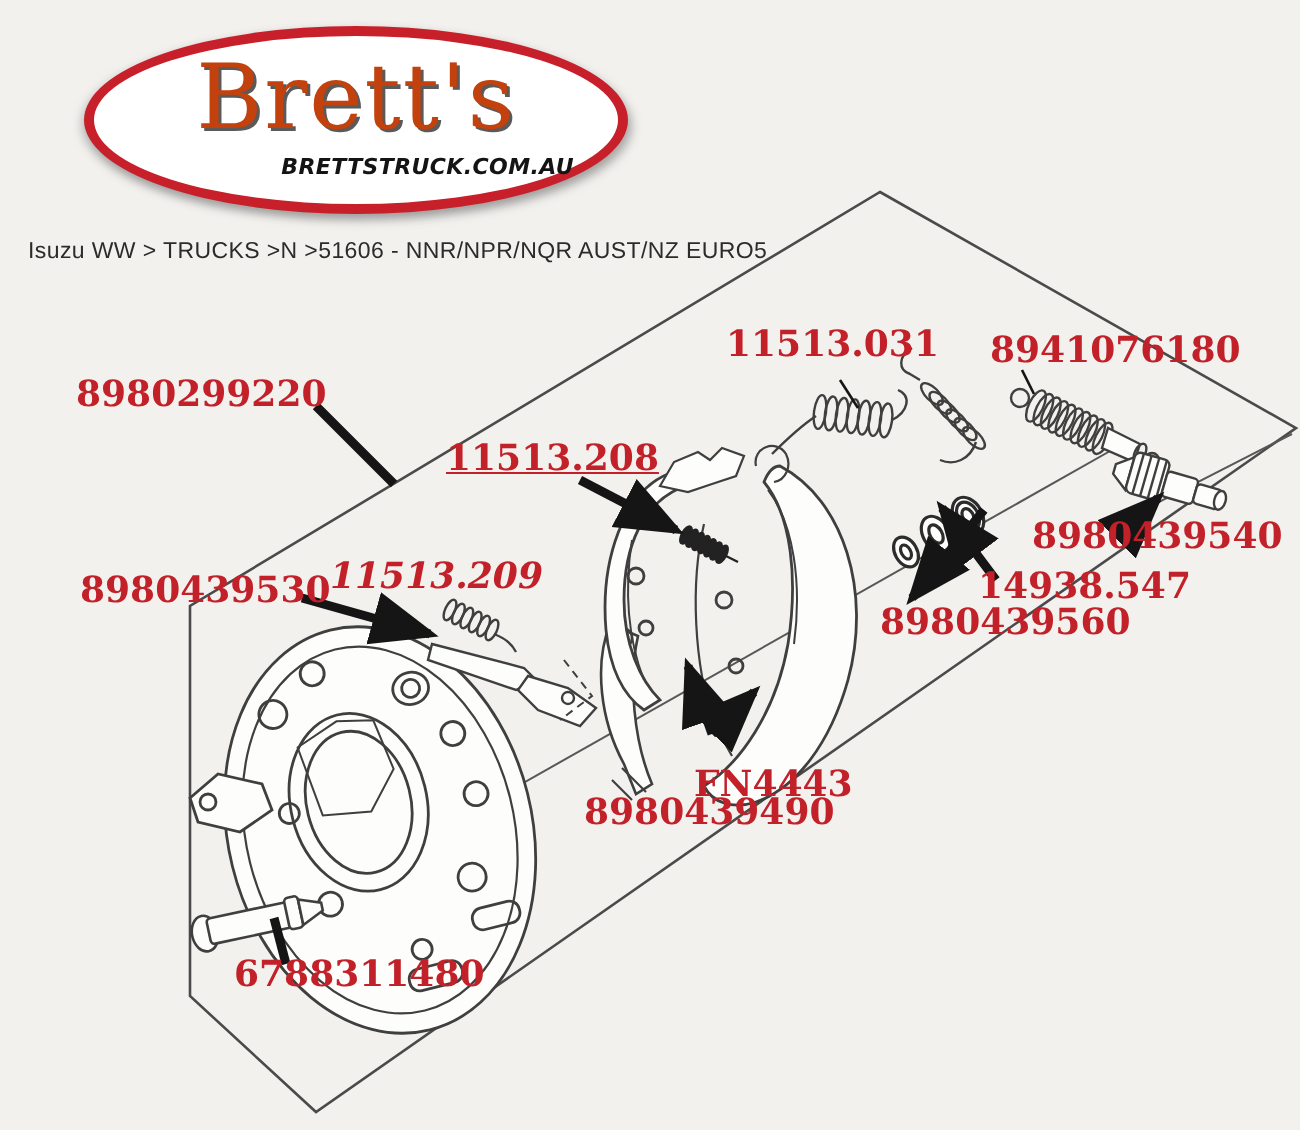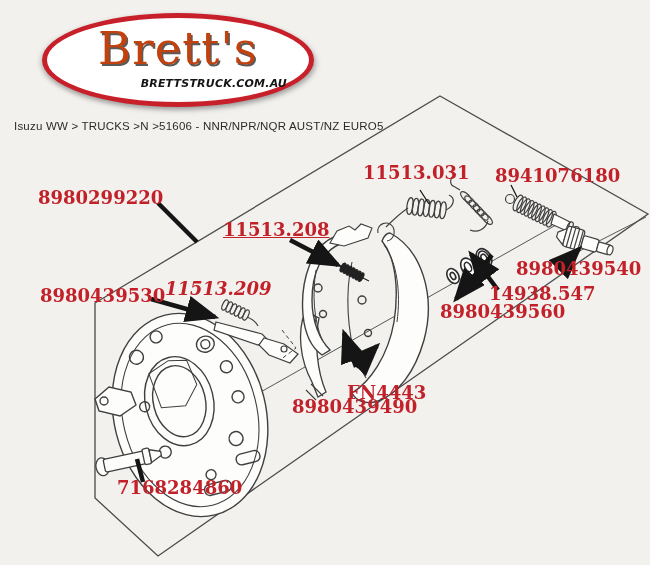--- a/index.html
+++ b/index.html
@@ -245,13 +245,13 @@
 <div class="part-label lbl1">11513.031</div>
 <div class="part-label lbl2">8941076180</div>
 <div class="part-label lbl3">11513.208</div>
 <div class="part-label lbl4">8980439530</div>
 <div class="part-label lbl5">11513.209</div>
 <div class="part-label lbl6">8980439540</div>
 <div class="part-label lbl7">14938.547</div>
 <div class="part-label lbl8">8980439560</div>
 <div class="part-label lbl9">FN4443</div>
 <div class="part-label lbl10">8980439490</div>
-<div class="part-label lbl11">7168284860</div>
+<div class="part-label lbl11">6788311480</div>
 
 </body></html>

